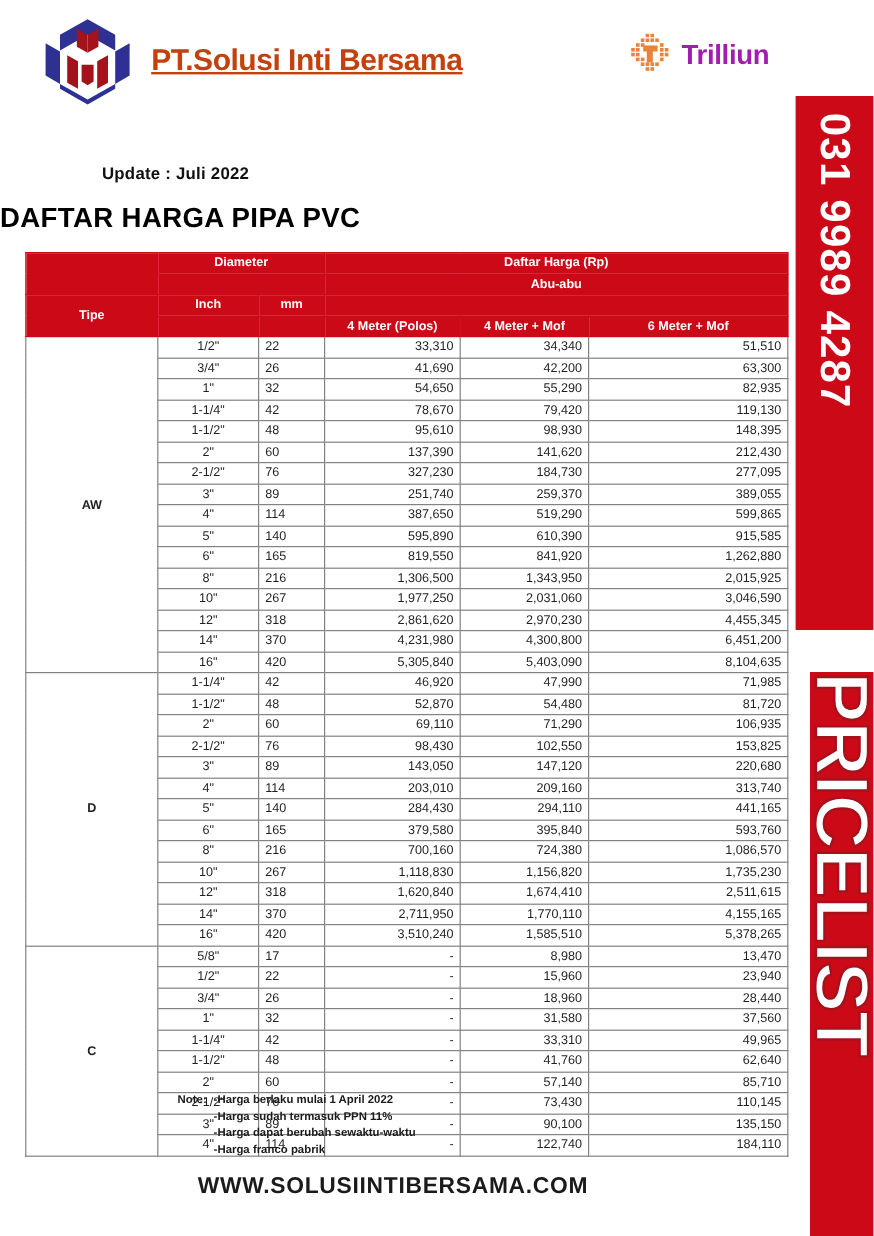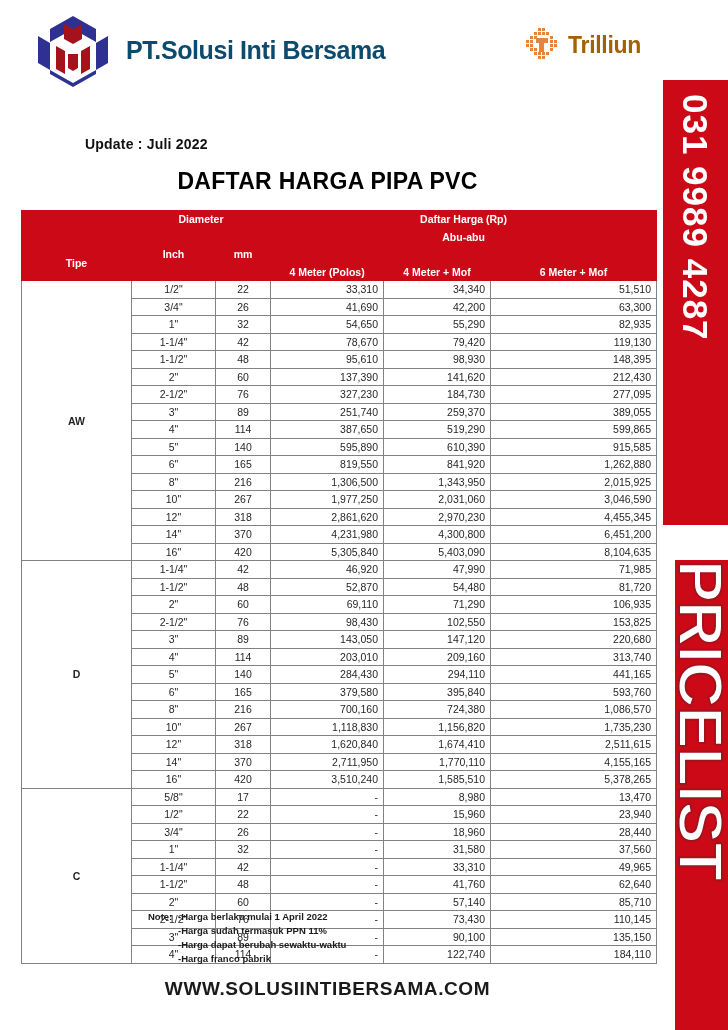--- a/index.html
+++ b/index.html
@@ -40,42 +40,42 @@
     letter-spacing:-1px; white-space:nowrap;
     -webkit-text-stroke:2px #A4121C;
   }
 
   
   .header { position:absolute; top:0; left:0; width:655px; height:100px; }
   .logo-wrap { position:absolute; left:34px; top:12px; display:flex; align-items:center; }
   .logo-mark { width:78px; height:76px; }
   .logo-text { margin-left:14px; }
   .logo-title {
-    font-size:25px; font-weight:bold; color:#0c4a6e;
-    letter-spacing:-0.4px; line-height:1.05; white-space:nowrap;
+    font-size:25px; font-weight:bold; color:#c2410c;
+    letter-spacing:-0.4px; line-height:1.05; white-space:nowrap;text-decoration:underline;
   }
   .logo-sub {
     font-size:13.5px; color:#4a4a4a; letter-spacing:0.6px;
     margin-top:4px; white-space:nowrap;
   }
   .brand-wrap { position:absolute; left:525px; top:28px; display:flex; align-items:center; }
   .brand-mark { width:34px; height:34px; }
   .brand-name {
     margin-left:9px; font-size:23px; font-weight:bold;
-    color:#a16207; letter-spacing:-0.3px;
+    color:#a21caf; letter-spacing:-0.3px;
   }
 
   
   .update-line {
     position:absolute; left:85px; top:136px;
     font-size:14px; font-weight:bold; color:#111; letter-spacing:0.2px;
   }
   .doc-title {
     position:absolute; left:0; top:168px; width:655px;
-    text-align:center; font-size:23px; font-weight:bold;
+    text-align:left; font-size:23px; font-weight:bold;
     color:#000; letter-spacing:0.3px;
   }
 
   
   .table-zone { position:absolute; left:21px; top:210px; width:635px; }
   table.price { border-collapse:collapse; width:635px; table-layout:fixed;border-radius:30px; }
   table.price td, table.price th {
     border:1px solid #808285;
     font-size:10.5px; height:17.5px; padding:0 5px;
     color:#231f20; background:#ffffff;
@@ -88,21 +88,21 @@
   }
   th.blank { background:#CC0A17; }
   td.tipe-cell {
     background:#CC0A17; color:#ffffff; font-weight:bold;
     text-align:center; font-size:11px;
     border-left:1px solid #CC0A17; border-right:1px solid #808285;
     border-top:1px solid #B00812; border-bottom:1px solid #B00812;
     vertical-align:middle;
   }
   td.inch { text-align:center; }
-  td.mm   { text-align:center; }
+  td.mm   { }
   td.num  { text-align:right; }
 
   
   col.c-tipe  { width:110px; }
   col.c-inch  { width:84px; }
   col.c-mm    { width:55px; }
   col.c-p1    { width:113px; }
   col.c-p2    { width:107px; }
   col.c-p3    { width:166px; }
 

